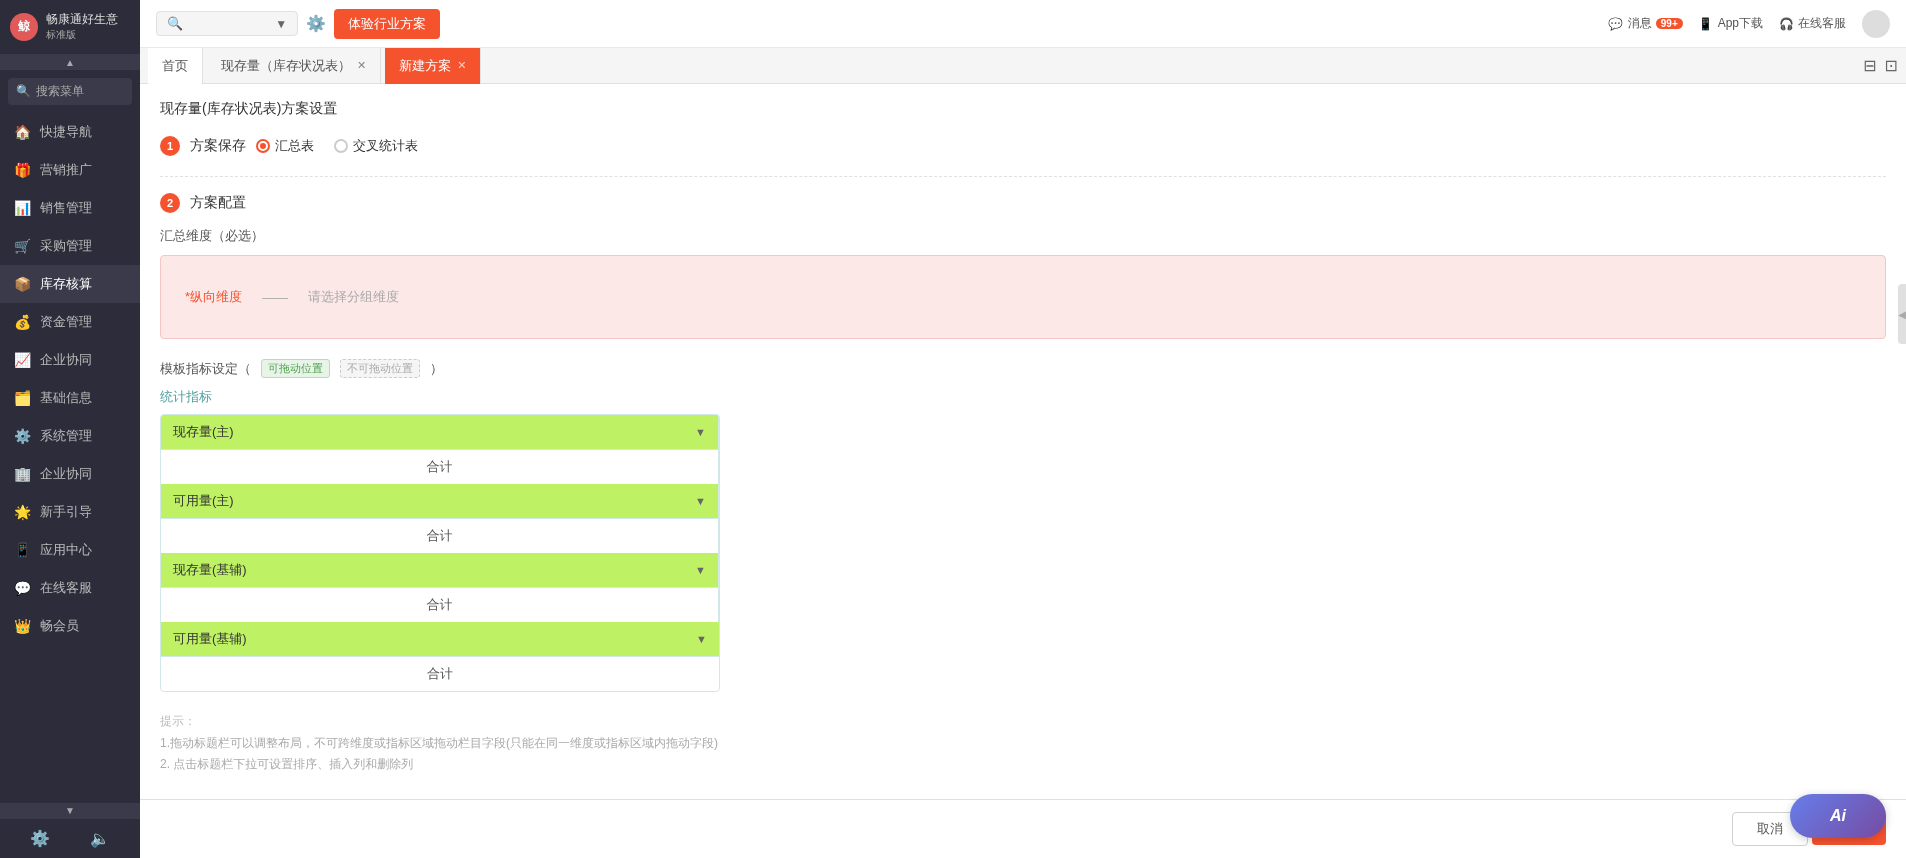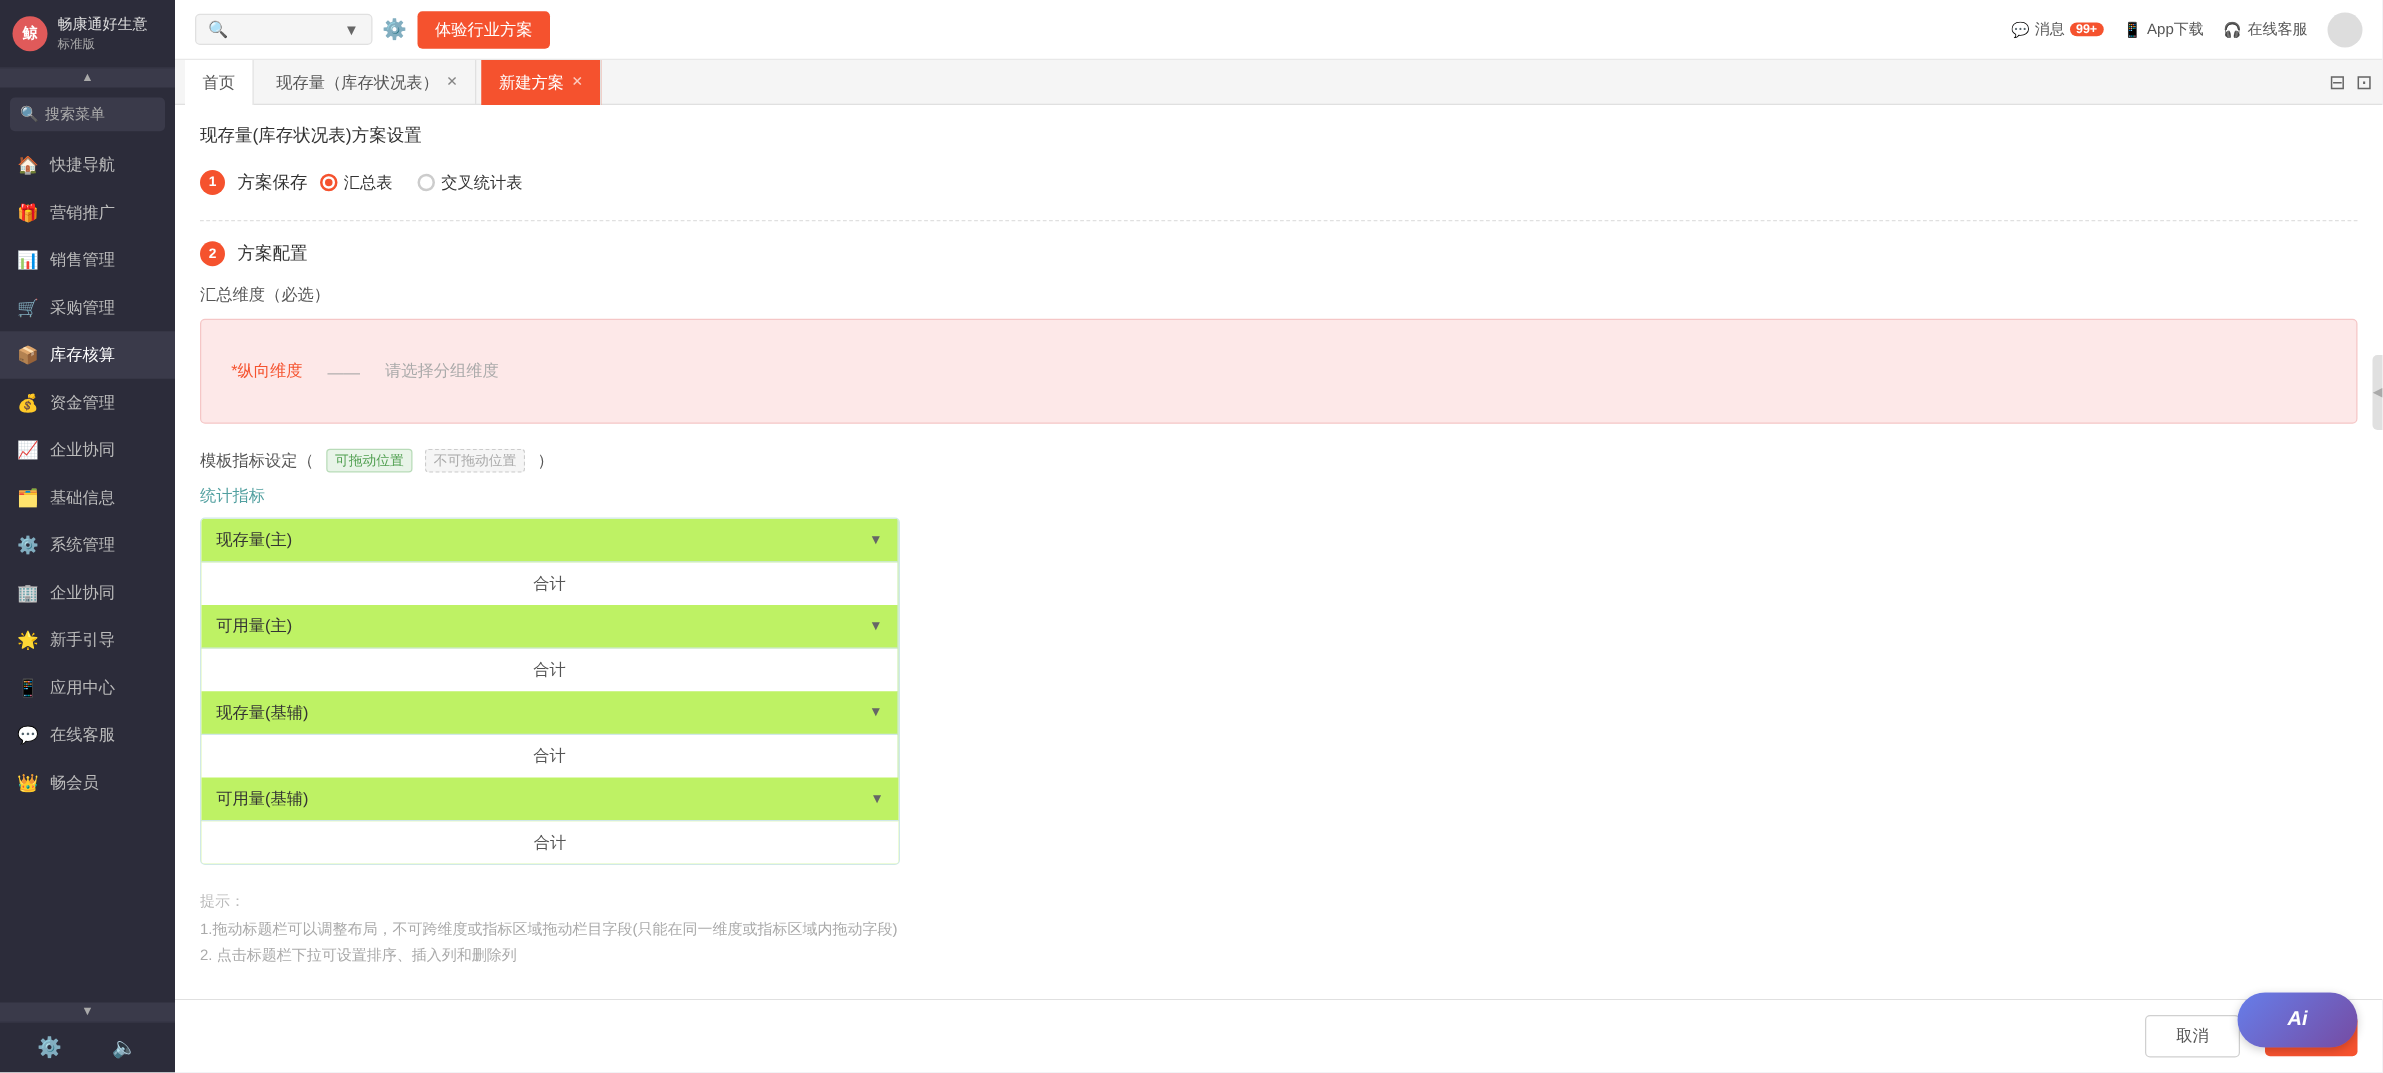--- a/index.html
+++ b/index.html
@@ -434,21 +434,21 @@
     .save-label { font-size: 13px; color: #555; }
 
     
     .bottom-bar {
       background: #fff;
       border-top: 1px solid #e0e0e0;
       display: flex;
       align-items: center;
       justify-content: flex-end;
       padding: 12px 20px;
-      gap: 20px;
+      gap: 4px;
       flex-shrink: 0;
     }
     .cancel-btn {
       background: #fff;
       border: 1px solid #d0d0d0;
       border-radius: 4px;
       padding: 7px 24px;
       cursor: pointer;
       font-size: 13px;
       color: #555;

